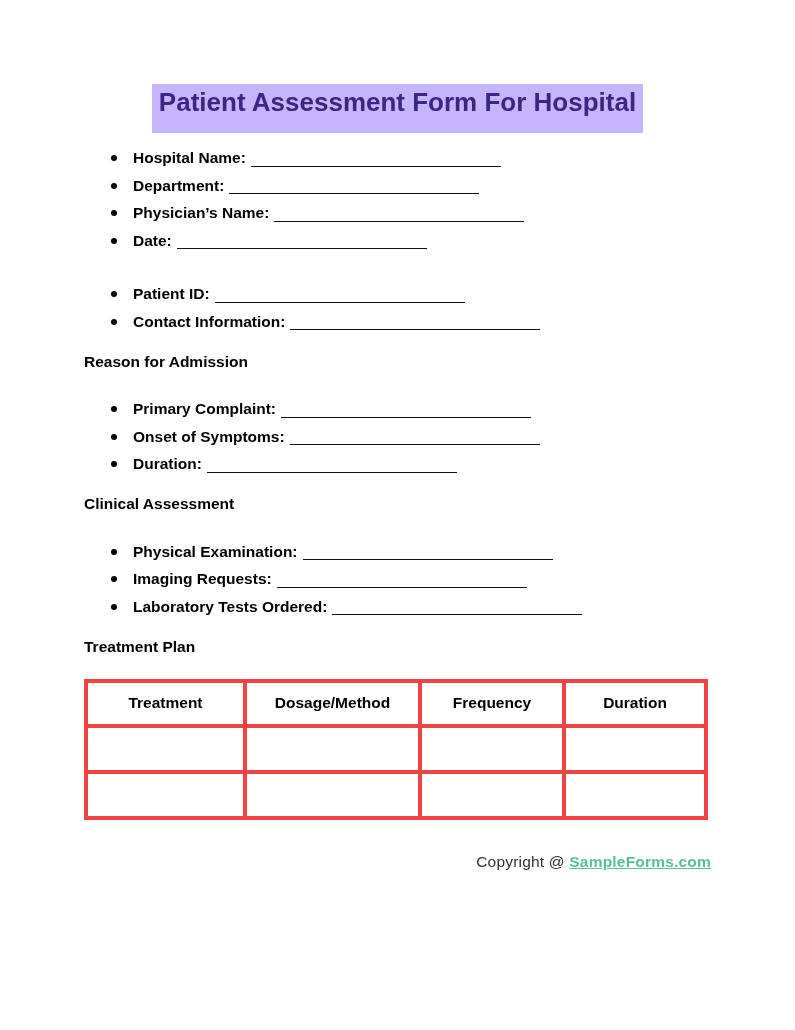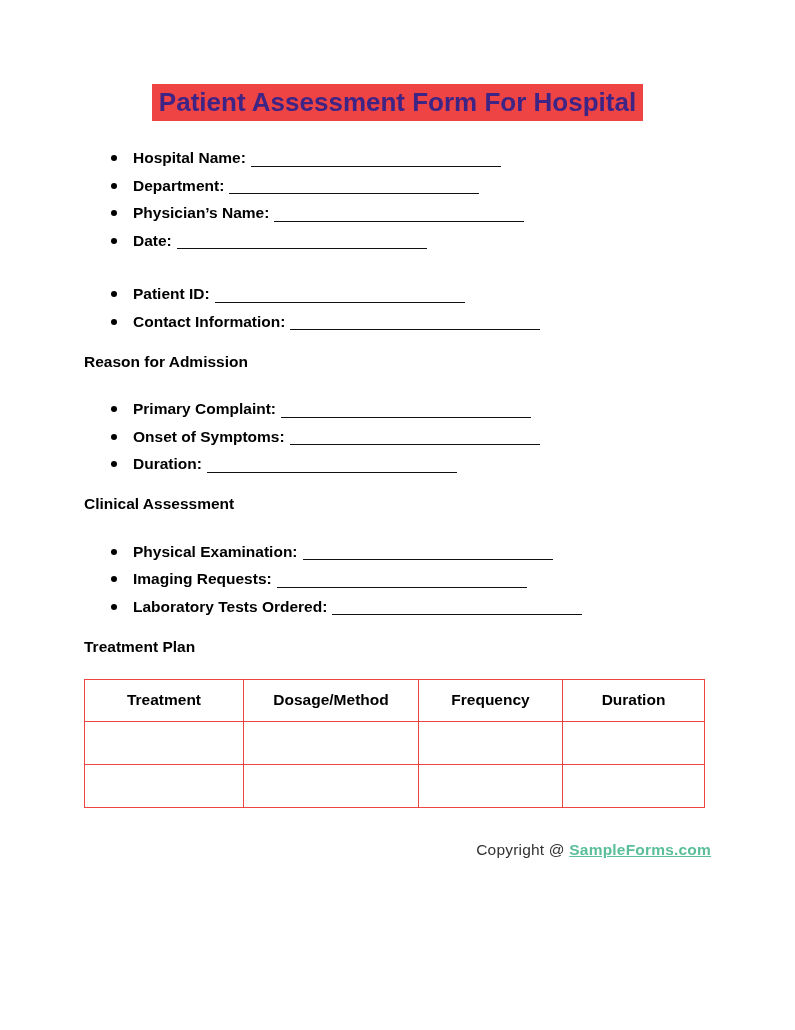--- a/index.html
+++ b/index.html
@@ -15,22 +15,22 @@
   
   h1.title{
     margin:86px 0 0;
     text-align:center;
     font-size:26px;
     font-weight:700;
     color:#3e2585;
     line-height:1.25;
   }
   h1.title .hl{
-    background:#ef4444;
-    padding:3px 7px 4px;
+    background:#c4b5fd;
+    padding:3px 7px 16px;
   }
 
   
   h2.sec{
     margin:0;
     font-size:15.5px;
     font-weight:700;
     line-height:17px;
     color:#000;
   }
@@ -69,21 +69,21 @@
 
   
   table.tplan{
     border-collapse:collapse;
     table-layout:fixed;
     width:620px;
     margin-top:24px;
     border:1.5px solid #000;
   }
   table.tplan th, table.tplan td{
-    border:1px solid #ef4444;
+    border:4px solid #ef4444;
     padding:0;
   }
   table.tplan th{
     height:41px;
     font-size:15.5px;
     font-weight:700;
     text-align:center;
     vertical-align:middle;
   }
   table.tplan td{height:42px;}

